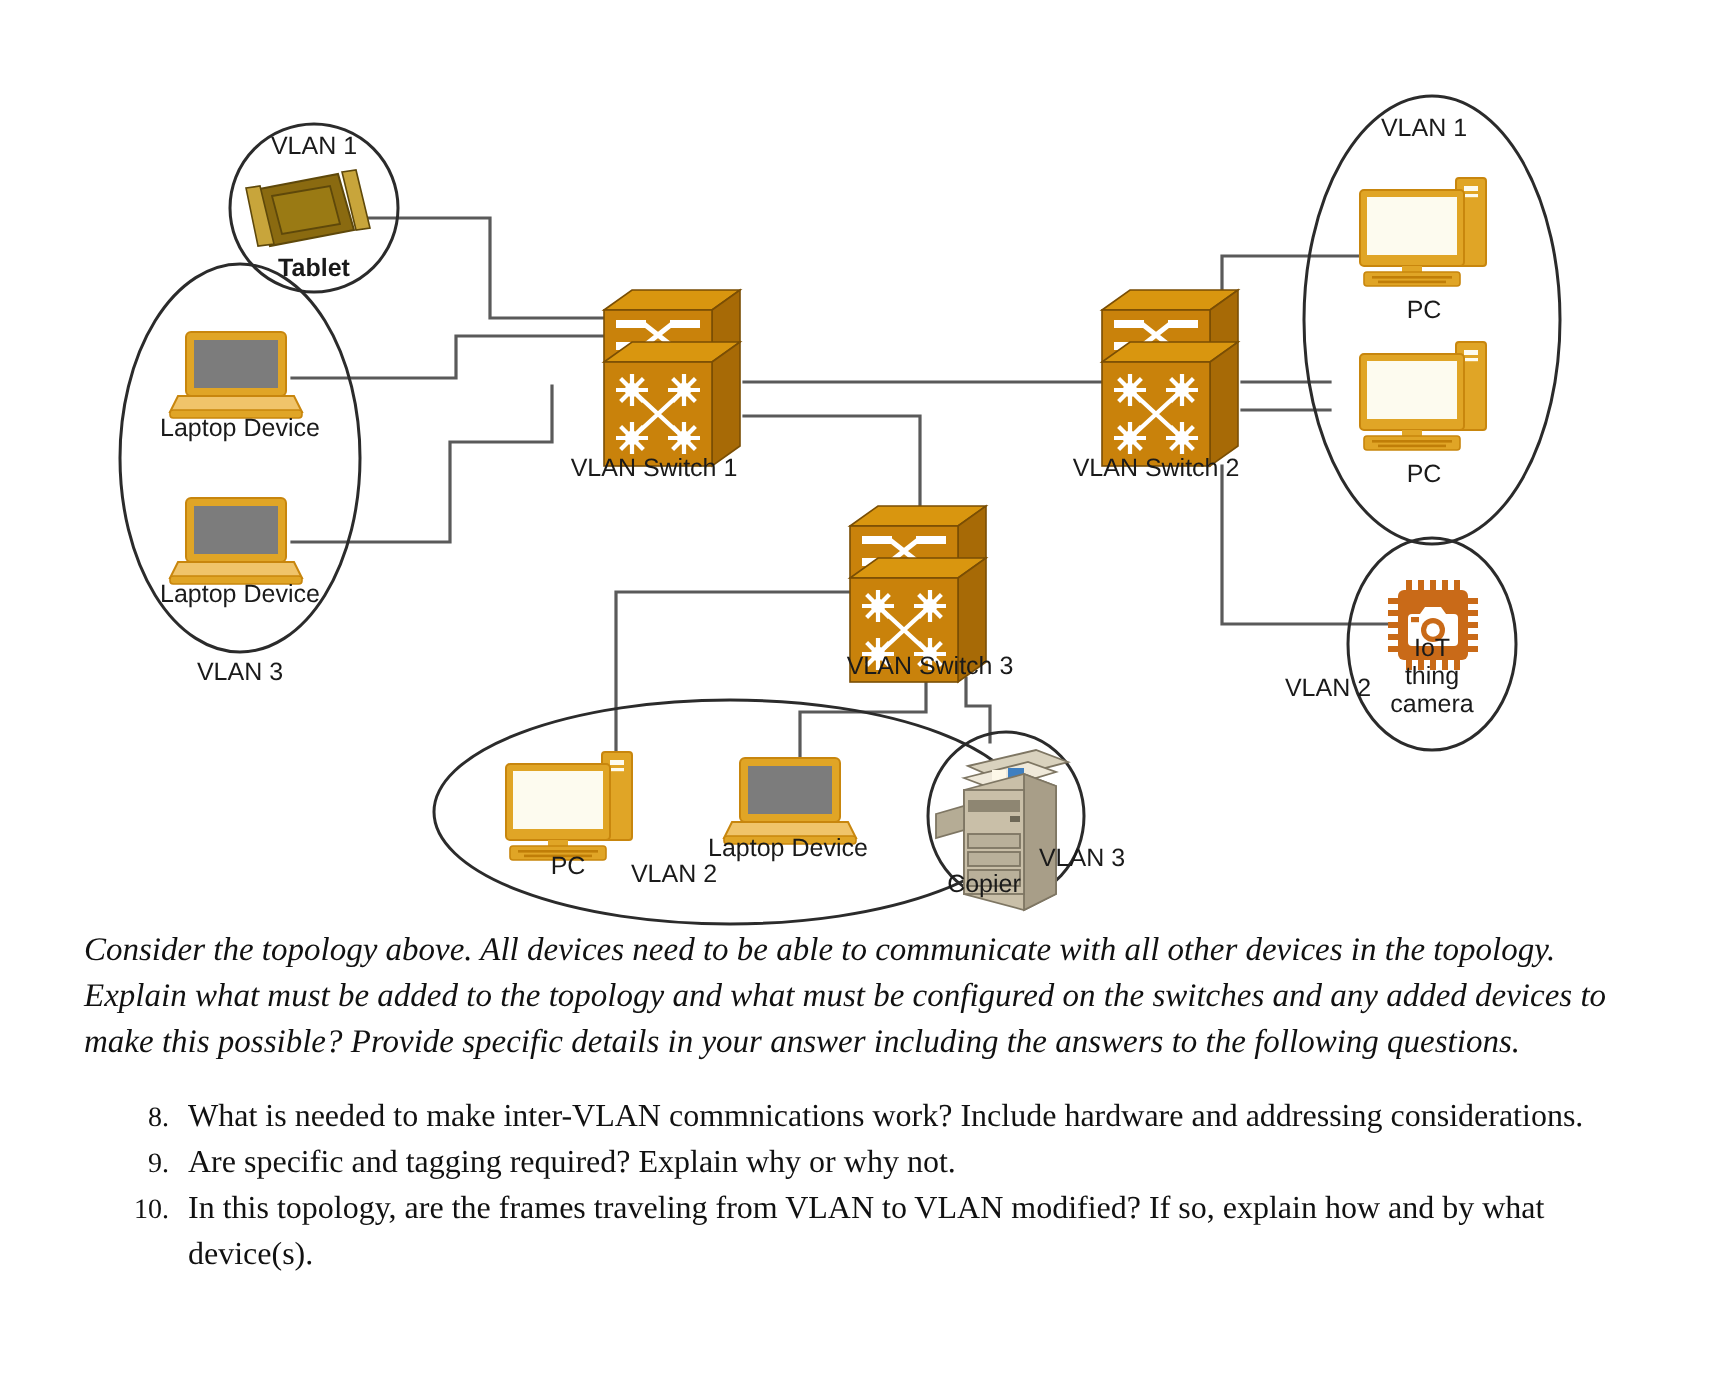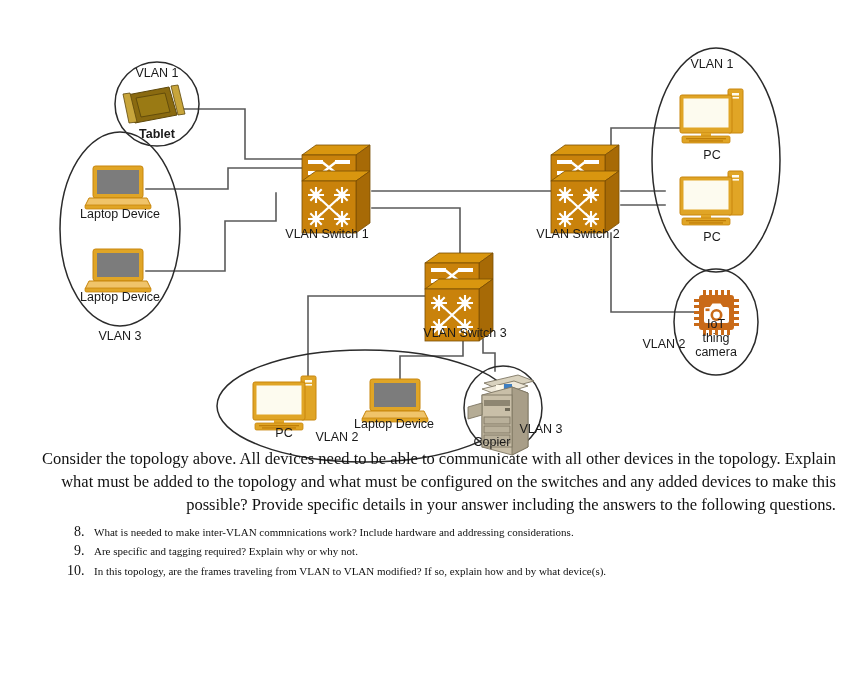--- a/index.html
+++ b/index.html
@@ -29,29 +29,30 @@
     position: absolute;
     left: 0;
     top: 448px;
     width: 860px;
     padding: 0 24px 0 26px;
     box-sizing: border-box;
     font-family: "Liberation Serif", serif;
     color: #111;
   }
   .qtext p.intro {
-    margin: 0;
+    margin: 16px;
     font-size: 16.5px;
     line-height: 1.38;
-    text-align: right;
+    text-align: left;
+    font-style: italic;
   }
   ol.qlist {
     margin: 6px 0 0 0;
     padding-left: 62px;
-    font-size: 11px;
+    font-size: 16px;
     line-height: 1.38;
   }
   ol.qlist li {
     margin: 0 0 1px 0;
     padding-left: 6px;
   }
   ol.qlist li::marker {
     font-size: 14px;
   }
 </style>

